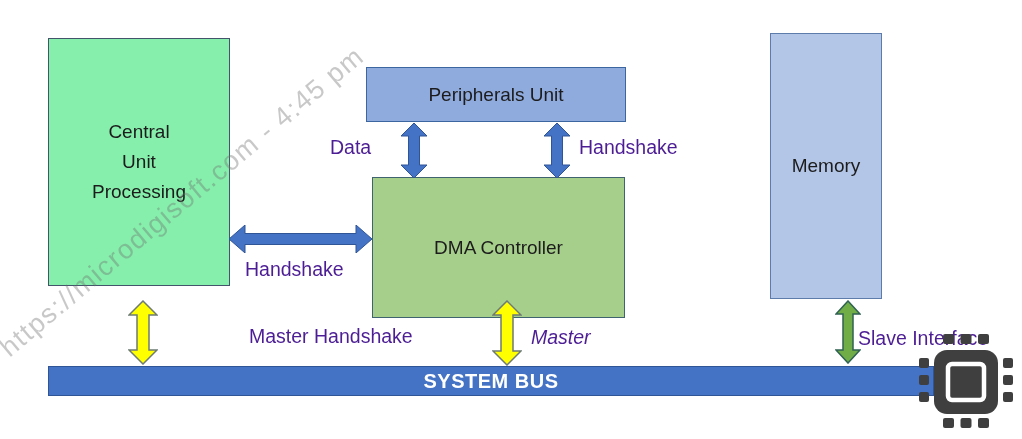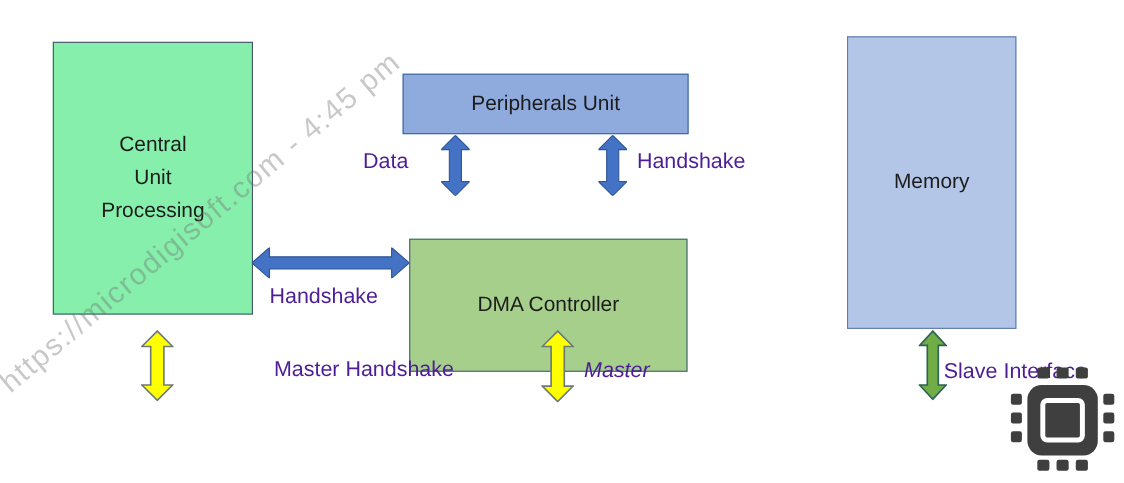--- a/index.html
+++ b/index.html
@@ -4,22 +4,22 @@
 <style>
   html,body{margin:0;padding:0;background:#fff;}
   body{font-family:"Liberation Sans","DejaVu Sans",sans-serif;}
   #stage{position:relative;width:1022px;height:439px;background:#ffffff;overflow:hidden;}
 
   .box{position:absolute;display:flex;align-items:center;justify-content:center;
        box-sizing:border-box;text-align:center;color:#1c1c1c;font-size:19px;z-index:2;}
   .cpu-box{left:48px;top:38px;width:182px;height:248px;background:#86efac;border:1.5px solid #44546a;}
   .cpu-lines{line-height:30px;}
   .peripherals-box{left:366px;top:67px;width:260px;height:55px;background:#8faadc;border:1.5px solid #3b66a0;}
-  .dma-box{left:372px;top:177px;width:253px;height:121px;background:#a7cf8c;border:1.5px solid #3f6470;margin-top:40px;}
-  .memory-box{left:770px;top:33px;width:154px;height:266px;background:#b4c6e7;border:1.5px solid #5d7bab;}
+  .dma-box{left:372px;top:177px;width:253px;height:141px;background:#a7cf8c;border:1.5px solid #3f6470;}
+  .memory-box{left:770px;top:33px;width:112px;height:266px;background:#b4c6e7;border:1.5px solid #5d7bab;}
   .bus{left:48px;top:366px;width:886px;height:30px;background:#4472c4;border:1px solid #2f5597;
        color:#ffffff;font-size:20px;font-weight:600;letter-spacing:0.5px;z-index:3;}
 
   .lbl{position:absolute;font-size:19.5px;color:#4c1d95;white-space:nowrap;z-index:4;}
   .lbl-data{left:330px;top:136px;}
   .lbl-hs-top{left:579px;top:136px;}
   .lbl-hs-mid{left:245px;top:258px;}
   .lbl-master-if{left:249px;top:325px;}
   .lbl-master{left:531px;top:326px;font-style:italic;}
   .lbl-slave-if{left:858px;top:327px;}
@@ -57,20 +57,23 @@
   </div>
 
   <div class="box dma-box">
     <span>DMA Controller</span>
   </div>
 
   <div class="box memory-box">
     <span>Memory</span>
   </div>
 
+  <div class="box bus">
+    <span>SYSTEM BUS</span>
+  </div>
 
   <svg class="arrow a-data" width="26" height="55">
     <polygon points="13,0 26,13 18.5,13 18.5,42 26,42 13,55 0,42 7.5,42 7.5,13 0,13" fill="#4472c4" stroke="#2f5597" stroke-width="1"></polygon>
   </svg>
   <svg class="arrow a-hs-top" width="26" height="55">
     <polygon points="13,0 26,13 18.5,13 18.5,42 26,42 13,55 0,42 7.5,42 7.5,13 0,13" fill="#4472c4" stroke="#2f5597" stroke-width="1"></polygon>
   </svg>
   <svg class="arrow a-cpu-dma" width="143" height="28">
     <polygon points="0,14 16,0 16,8.5 127,8.5 127,0 143,14 127,28 127,19.5 16,19.5 16,28" fill="#4472c4" stroke="#2f5597" stroke-width="1"></polygon>
   </svg>

